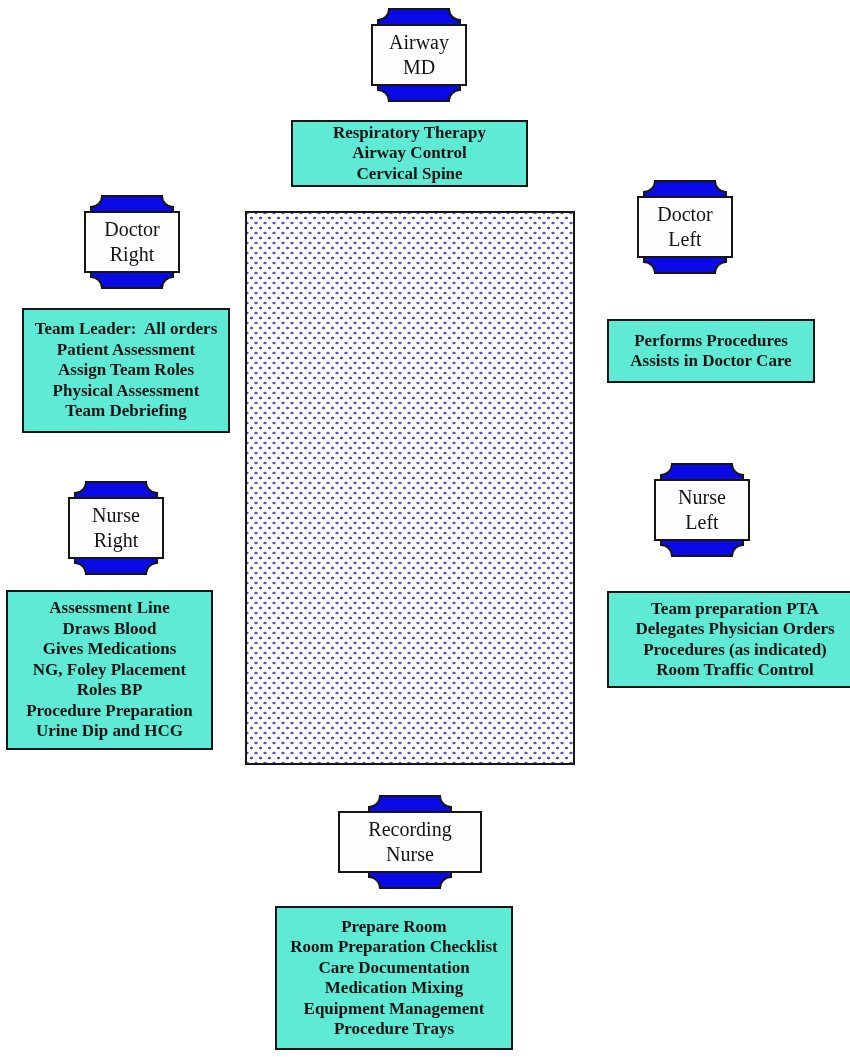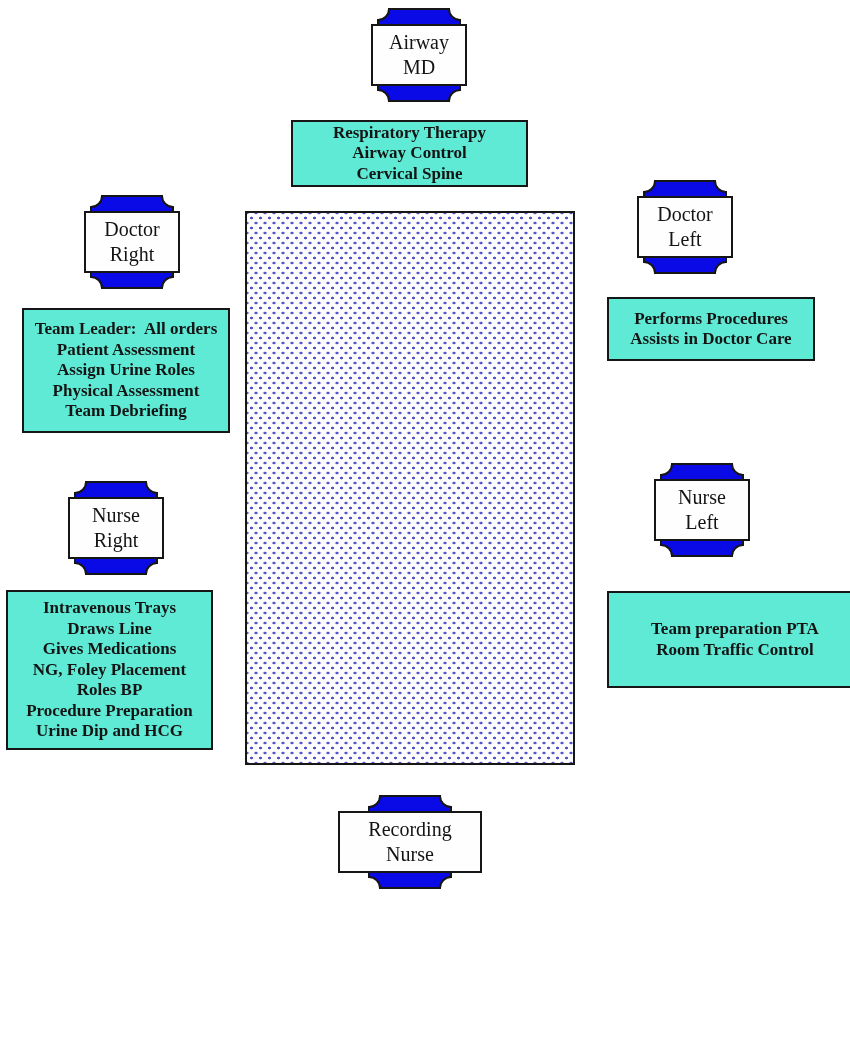--- a/index.html
+++ b/index.html
@@ -54,21 +54,21 @@
     overflow:hidden;
   }
   .box-line{
     font:700 17px/20.5px "Liberation Serif", serif;
     white-space:pre;
   }
 
   
   #box-airway   {left:291px;top:120px;width:233px;height:63px;}
   #box-docright {left:22px; top:308px;width:204px;height:121px;text-align:center;}
-  #box-docleft  {left:607px;top:297px;width:204px;height:60px;}
+  #box-docleft  {left:607px;top:319px;width:204px;height:60px;}
   #box-nurseright{left:6px; top:590px;width:203px;height:156px;}
   #box-nurseleft{left:607px;top:591px;width:232px;height:93px;padding-left:10px;}
   #box-recording{left:275px;top:906px;width:234px;height:140px;}
 
   
   #badge-airway   {left:371px;top:8px;}
   #badge-docright {left:84px; top:195px;}
   #badge-docleft  {left:637px;top:180px;}
   #badge-nurseright{left:68px;top:481px;}
   #badge-nurseleft{left:654px;top:463px;}
@@ -101,21 +101,21 @@
       <path d="M 18,1 H 78 A 11 11 0 0 0 89,12 V 82 A 11 11 0 0 0 78,93 H 18 A 11 11 0 0 0 7,82 V 12 A 11 11 0 0 0 18,1 Z" fill="#0a0ae6" stroke="#161616" stroke-width="2"></path>
     </svg>
     <div class="label">
       <div>Doctor</div>
       <div>Right</div>
     </div>
   </div>
   <div class="dbox" id="box-docright">
       <div class="box-line">Team Leader:&nbsp; All orders</div>
       <div class="box-line">Patient Assessment</div>
-      <div class="box-line">Assign Urine Roles</div>
+      <div class="box-line">Assign Team Roles</div>
       <div class="box-line">Physical Assessment</div>
       <div class="box-line">Team Debriefing</div>
     </div>
 
   <div class="badge" id="badge-docleft">
     <svg class="plaque" viewBox="0 0 96 94">
       <path d="M 18,1 H 78 A 11 11 0 0 0 89,12 V 82 A 11 11 0 0 0 78,93 H 18 A 11 11 0 0 0 7,82 V 12 A 11 11 0 0 0 18,1 Z" fill="#0a0ae6" stroke="#161616" stroke-width="2"></path>
     </svg>
     <div class="label">
       <div>Doctor</div>
@@ -130,46 +130,56 @@
   <div class="badge" id="badge-nurseright">
     <svg class="plaque" viewBox="0 0 96 94">
       <path d="M 18,1 H 78 A 11 11 0 0 0 89,12 V 82 A 11 11 0 0 0 78,93 H 18 A 11 11 0 0 0 7,82 V 12 A 11 11 0 0 0 18,1 Z" fill="#0a0ae6" stroke="#161616" stroke-width="2"></path>
     </svg>
     <div class="label">
       <div>Nurse</div>
       <div>Right</div>
     </div>
   </div>
   <div class="dbox" id="box-nurseright">
-      <div class="box-line">Intravenous Trays</div>
-      <div class="box-line">Draws Line</div>
+      <div class="box-line">Assessment Line</div>
+      <div class="box-line">Draws Blood</div>
       <div class="box-line">Gives Medications</div>
       <div class="box-line">NG, Foley Placement</div>
       <div class="box-line">Roles BP</div>
       <div class="box-line">Procedure Preparation</div>
       <div class="box-line">Urine Dip and HCG</div>
     </div>
 
   <div class="badge" id="badge-nurseleft">
     <svg class="plaque" viewBox="0 0 96 94">
       <path d="M 18,1 H 78 A 11 11 0 0 0 89,12 V 82 A 11 11 0 0 0 78,93 H 18 A 11 11 0 0 0 7,82 V 12 A 11 11 0 0 0 18,1 Z" fill="#0a0ae6" stroke="#161616" stroke-width="2"></path>
     </svg>
     <div class="label">
       <div>Nurse</div>
       <div>Left</div>
     </div>
   </div>
   <div class="dbox" id="box-nurseleft">
       <div class="box-line">Team preparation PTA</div>
+      <div class="box-line">Delegates Physician Orders</div>
+      <div class="box-line">Procedures (as indicated)</div>
       <div class="box-line">Room Traffic Control</div>
     </div>
 
   <div class="badge wide" id="badge-recording">
     <svg class="plaque" viewBox="0 0 96 94">
       <path d="M 18,1 H 78 A 11 11 0 0 0 89,12 V 82 A 11 11 0 0 0 78,93 H 18 A 11 11 0 0 0 7,82 V 12 A 11 11 0 0 0 18,1 Z" fill="#0a0ae6" stroke="#161616" stroke-width="2"></path>
     </svg>
     <div class="label">
       <div>Recording</div>
       <div>Nurse</div>
     </div>
   </div>
+  <div class="dbox" id="box-recording">
+      <div class="box-line">Prepare Room</div>
+      <div class="box-line">Room Preparation Checklist</div>
+      <div class="box-line">Care Documentation</div>
+      <div class="box-line">Medication Mixing</div>
+      <div class="box-line">Equipment Management</div>
+      <div class="box-line">Procedure Trays</div>
+    </div>
 
 </div>
 
 </body></html>

